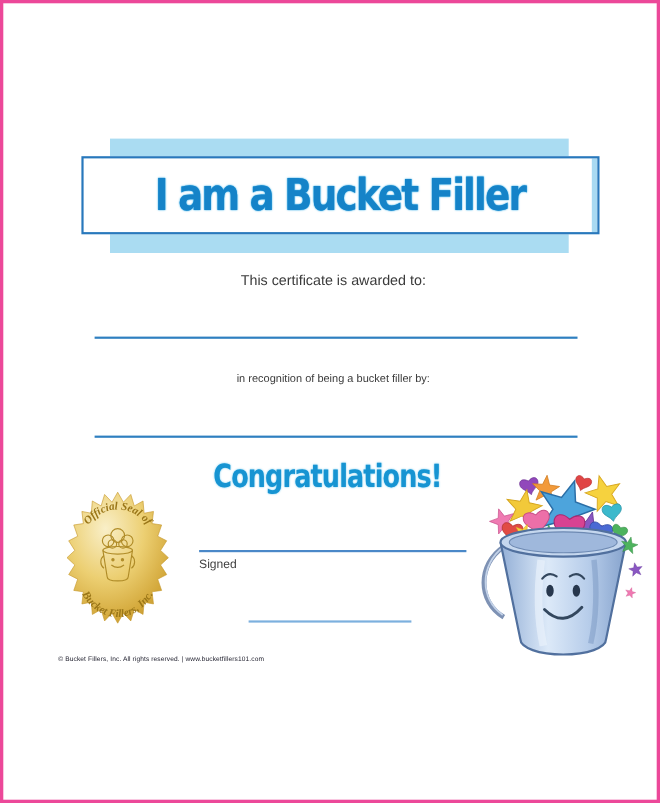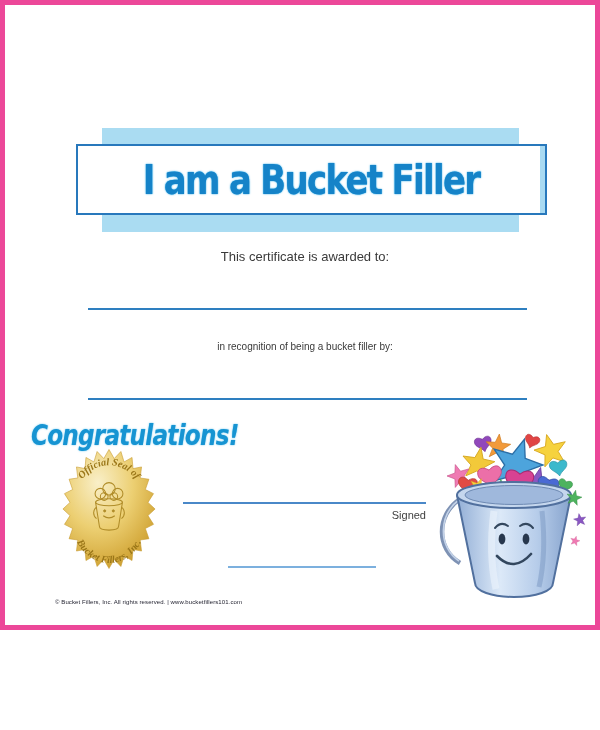--- a/index.html
+++ b/index.html
@@ -1,18 +1,18 @@
 <!DOCTYPE html>
 <html><head>
 <meta charset="utf-8">
 <style>
   html,body{margin:0;padding:0;background:#fff;}
   .page{
-    position:relative;width:600px;height:630px;background:#ffffff;
-    border:5px solid #ec4899;box-sizing:border-box;overflow:hidden;
+    position:relative;width:600px;height:730px;background:#ffffff;
+    border:3px solid #ec4899;box-sizing:border-box;overflow:hidden;
     font-family:"Liberation Sans",sans-serif;
   }
   .banner-bg{
     position:absolute;left:97px;top:123px;width:417px;height:104px;
     background:#aadcf2;
   }
   .title-box{
     position:absolute;left:71px;top:139px;width:471px;height:71px;
     background:#ffffff;border:2px solid #2878bc;box-sizing:border-box;
     box-shadow:inset -5px 0 0 #a9daf2;
@@ -22,34 +22,34 @@
     display:inline-block;transform:scaleX(.85);
     font-family:"DejaVu Sans",sans-serif;font-weight:bold;
     font-size:40px;letter-spacing:-2px;color:#1583c8;
     text-shadow:0 0 2px rgba(60,176,232,.95), 0 0 1px rgba(60,176,232,.9);
     white-space:nowrap;
   }
   .center-text{position:absolute;left:0;width:600px;text-align:center;color:#3a3a3a;}
   .awarded-label{top:244px;font-size:13px;}
   .recognition-label{top:336px;font-size:10px;}
   .congrats{
-    position:absolute;left:0;top:413px;width:590px;font-style:italic;
+    position:absolute;left:0;top:413px;width:590px;text-align:center;
   }
   .congrats span{
     display:inline-block;transform:scaleX(.8);
     font-family:"DejaVu Sans",sans-serif;font-weight:bold;
     font-size:29px;letter-spacing:-1px;color:#1794d2;
     text-shadow:0 0 2px rgba(70,185,235,.9);white-space:nowrap;
   }
   .rule{position:absolute;height:2px;background:#2e7fc0;}
   .name-line{left:83px;top:303px;width:439px;}
   .recognition-line{left:83px;top:393px;width:439px;}
   .signed-line{left:178px;top:497px;width:243px;background:#4a88c8;}
   .date-line{left:223px;top:561px;width:148px;background:#7cb0de;}
-  .small-label{position:absolute;font-size:11px;color:#3f3f3f;text-align:right;}
+  .small-label{position:absolute;font-size:11px;color:#3f3f3f;text-align:left;}
   .signed-label{left:178px;top:504px;width:243px;}
   .date-label{left:223px;top:568px;width:148px;}
   .footer{
     position:absolute;left:50px;top:594px;font-size:6px;color:#1d1d2b;
     letter-spacing:.1px;
   }
   .seal{position:absolute;left:56px;top:440px;width:96px;height:128px;}
   .bucket-art{position:absolute;left:433px;top:426px;width:152px;height:176px;}
   .fill-value{position:absolute;font-size:12px;color:#333;}
 </style>

